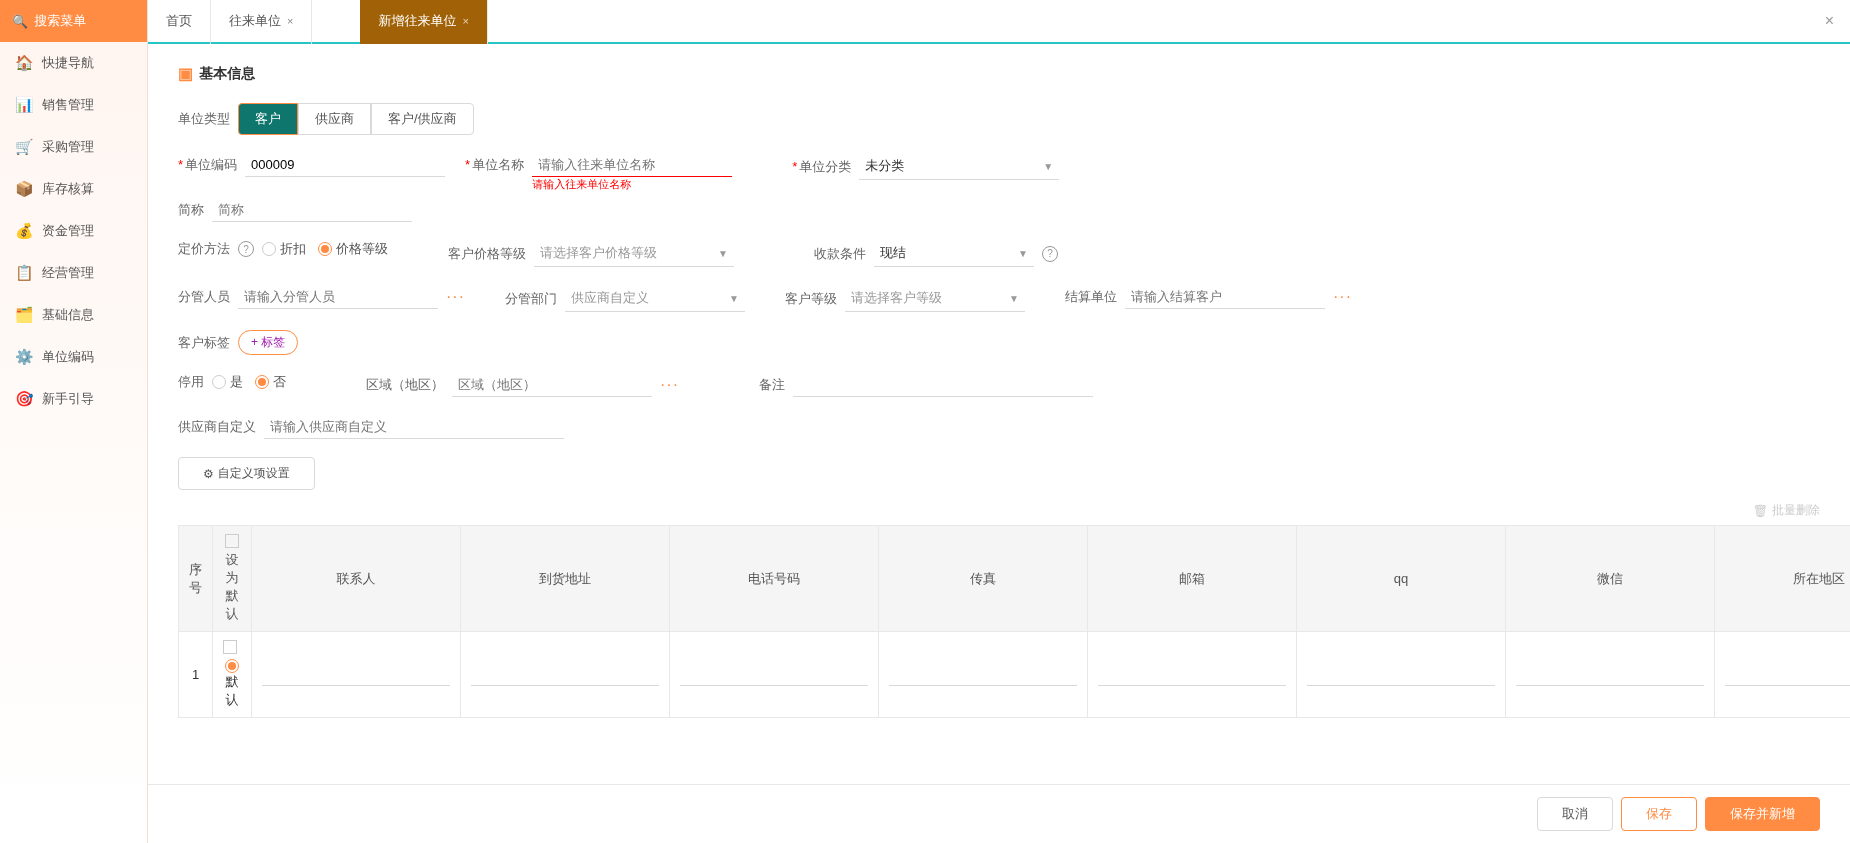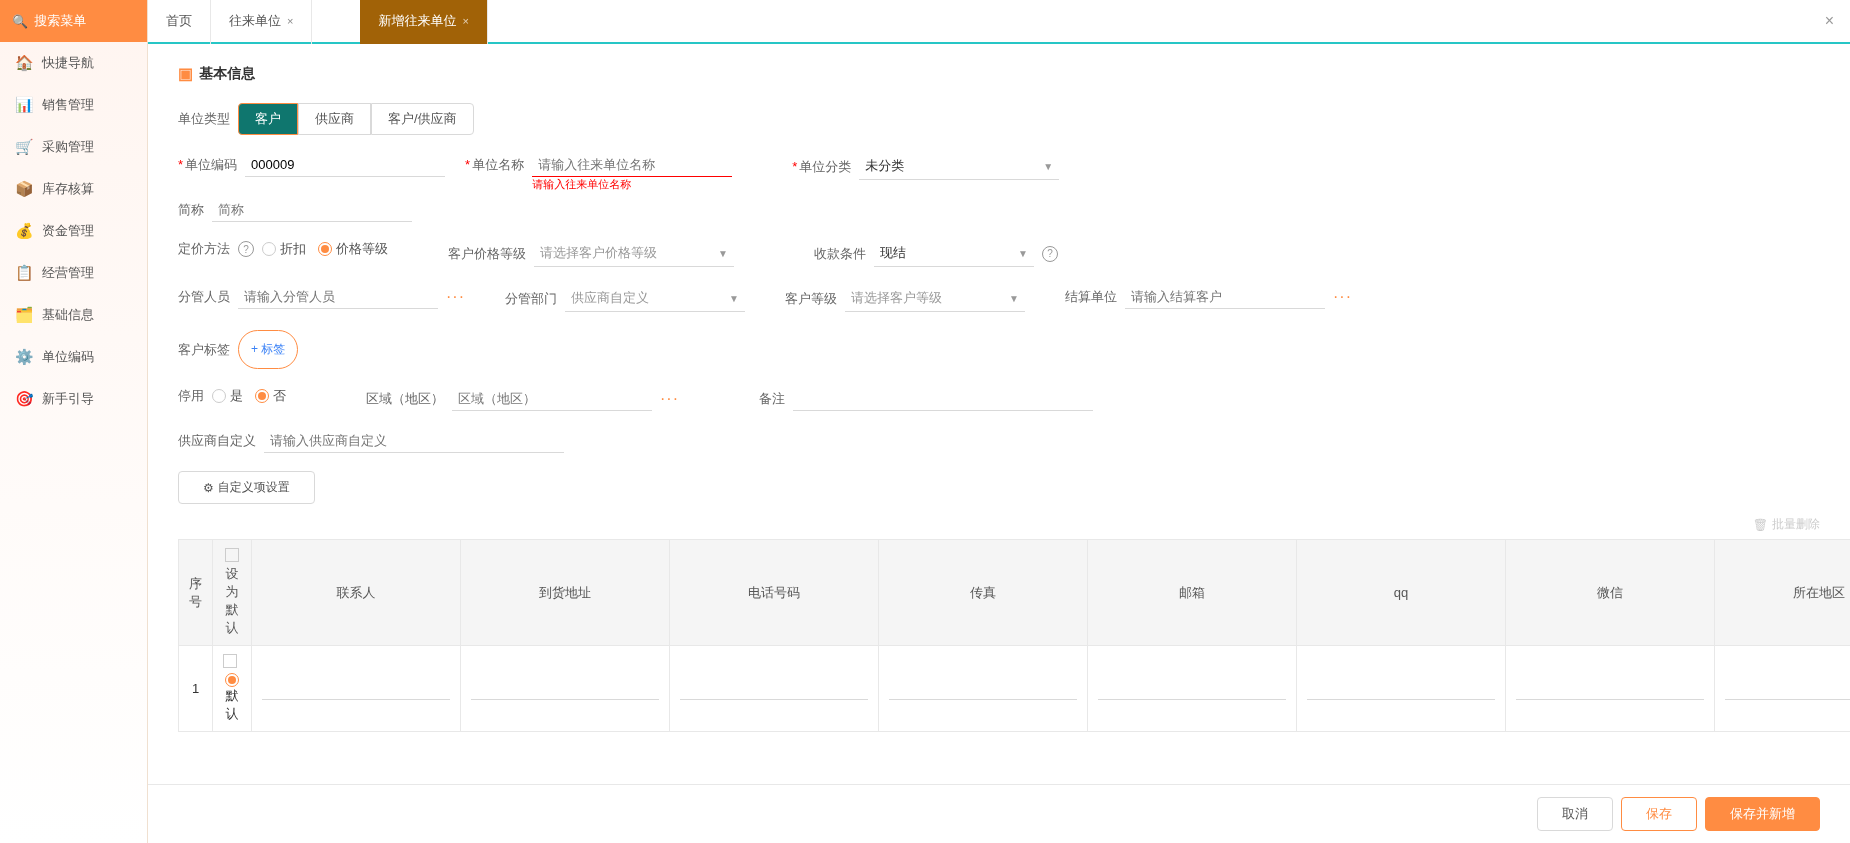--- a/index.html
+++ b/index.html
@@ -209,23 +209,23 @@
       border-color: #ff8c42;
     }
     .radio-circle.checked::after {
       content: '';
       width: 8px; height: 8px; border-radius: 50%; background: #ff8c42;
     }
 
     
     .tag-add {
       border: 1px solid #ff8c42;
-      color: #3b82f6;
+      color: #a21caf;
       border-radius: 20px;
-      padding: 10px 12px;
+      padding: 3px 12px;
       cursor: pointer;
       font-size: 12px;
       display: inline-flex;
       align-items: center;
       gap: 4px;
     }
 
     
     .more-btn {
       color: #ff8c42;

